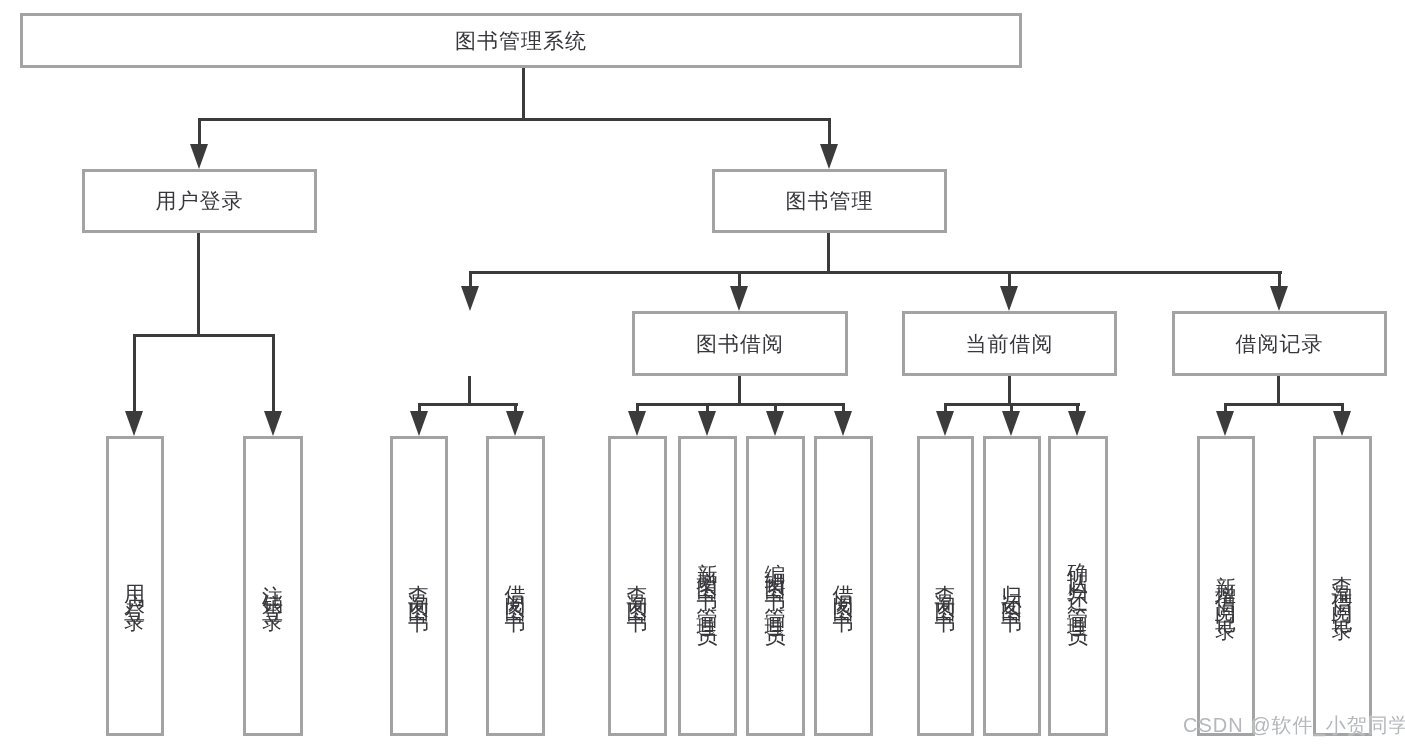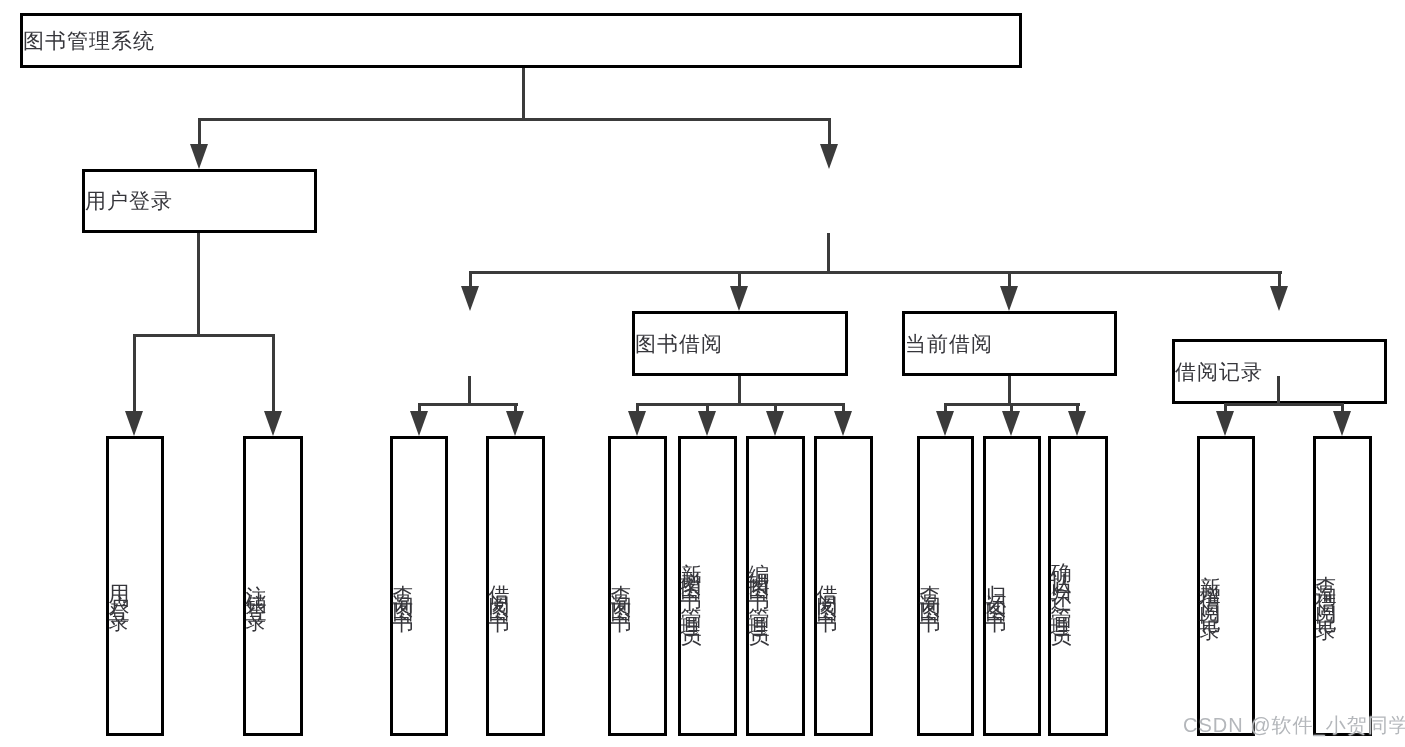--- a/index.html
+++ b/index.html
@@ -1,21 +1,21 @@
 <!DOCTYPE html>
 <html><head>
 <meta charset="utf-8">
 <style>
   html,body{margin:0;padding:0;background:#ffffff;}
   body{width:1405px;height:747px;font-family:"Liberation Sans","DejaVu Sans",sans-serif;}
   .canvas{position:relative;width:1405px;height:747px;background:#ffffff;overflow:hidden;}
   .box{
     position:absolute;box-sizing:border-box;background:#ffffff;
-    border:3px solid #000000;color:#36363b;
-    display:flex;align-items:center;justify-content:flex-start;
+    border:3px solid #a3a3a3;color:#36363b;
+    display:flex;align-items:center;justify-content:center;
     font-size:21px;line-height:1.2;white-space:nowrap;
   }
   .hlabel{letter-spacing:1px;}
   .vbox span{
     writing-mode:vertical-rl;text-orientation:mixed;
     letter-spacing:9px;line-height:1;display:block;
   }
   .ln{position:absolute;background:#3b3b3b;}
   .arw{
     position:absolute;width:0;height:0;
@@ -40,20 +40,23 @@
   <div class="ln" style="left:522px;top:68px;width:3px;height:53px;"></div>
   <div class="ln" style="left:198px;top:118px;width:633px;height:3px;"></div>
   <div class="ln" style="left:198px;top:118px;width:3px;height:30px;"></div>
   <div class="ln" style="left:828px;top:118px;width:3px;height:30px;"></div>
   <div class="arw" style="left:190px;top:144px;"></div>
   <div class="arw" style="left:820px;top:144px;"></div>
 
   <div class="box hlabel" style="left:82px;top:169px;width:235px;height:64px;">
     <span>用户登录</span>
   </div>
+  <div class="box hlabel" style="left:712px;top:169px;width:235px;height:64px;">
+    <span>图书管理</span>
+  </div>
 
   <div class="ln" style="left:197px;top:233px;width:3px;height:104px;"></div>
   <div class="ln" style="left:133px;top:334px;width:142px;height:3px;"></div>
   <div class="ln" style="left:133px;top:334px;width:3px;height:80px;"></div>
   <div class="ln" style="left:272px;top:334px;width:3px;height:80px;"></div>
   <div class="arw" style="left:125px;top:411px;"></div>
   <div class="arw" style="left:264px;top:411px;"></div>
 
   <div class="ln" style="left:827px;top:233px;width:3px;height:40px;"></div>
   <div class="ln" style="left:469px;top:271px;width:813px;height:3px;"></div>
@@ -65,21 +68,21 @@
   <div class="arw" style="left:730px;top:286px;"></div>
   <div class="arw" style="left:1000px;top:286px;"></div>
   <div class="arw" style="left:1270px;top:286px;"></div>
 
   <div class="box hlabel" style="left:902px;top:311px;width:215px;height:65px;">
     <span>当前借阅</span>
   </div>
   <div class="box hlabel" style="left:632px;top:311px;width:216px;height:65px;">
     <span>图书借阅</span>
   </div>
-  <div class="box hlabel" style="left:1172px;top:311px;width:215px;height:65px;margin-top:28px;">
+  <div class="box hlabel" style="left:1172px;top:311px;width:215px;height:65px;">
     <span>借阅记录</span>
   </div>
 
   <div class="ln" style="left:468px;top:376px;width:3px;height:30px;"></div>
   <div class="ln" style="left:418px;top:403px;width:100px;height:3px;"></div>
   <div class="ln" style="left:418px;top:403px;width:3px;height:12px;"></div>
   <div class="ln" style="left:514px;top:403px;width:3px;height:12px;"></div>
   <div class="arw" style="left:410px;top:411px;"></div>
   <div class="arw" style="left:506px;top:411px;"></div>
 

